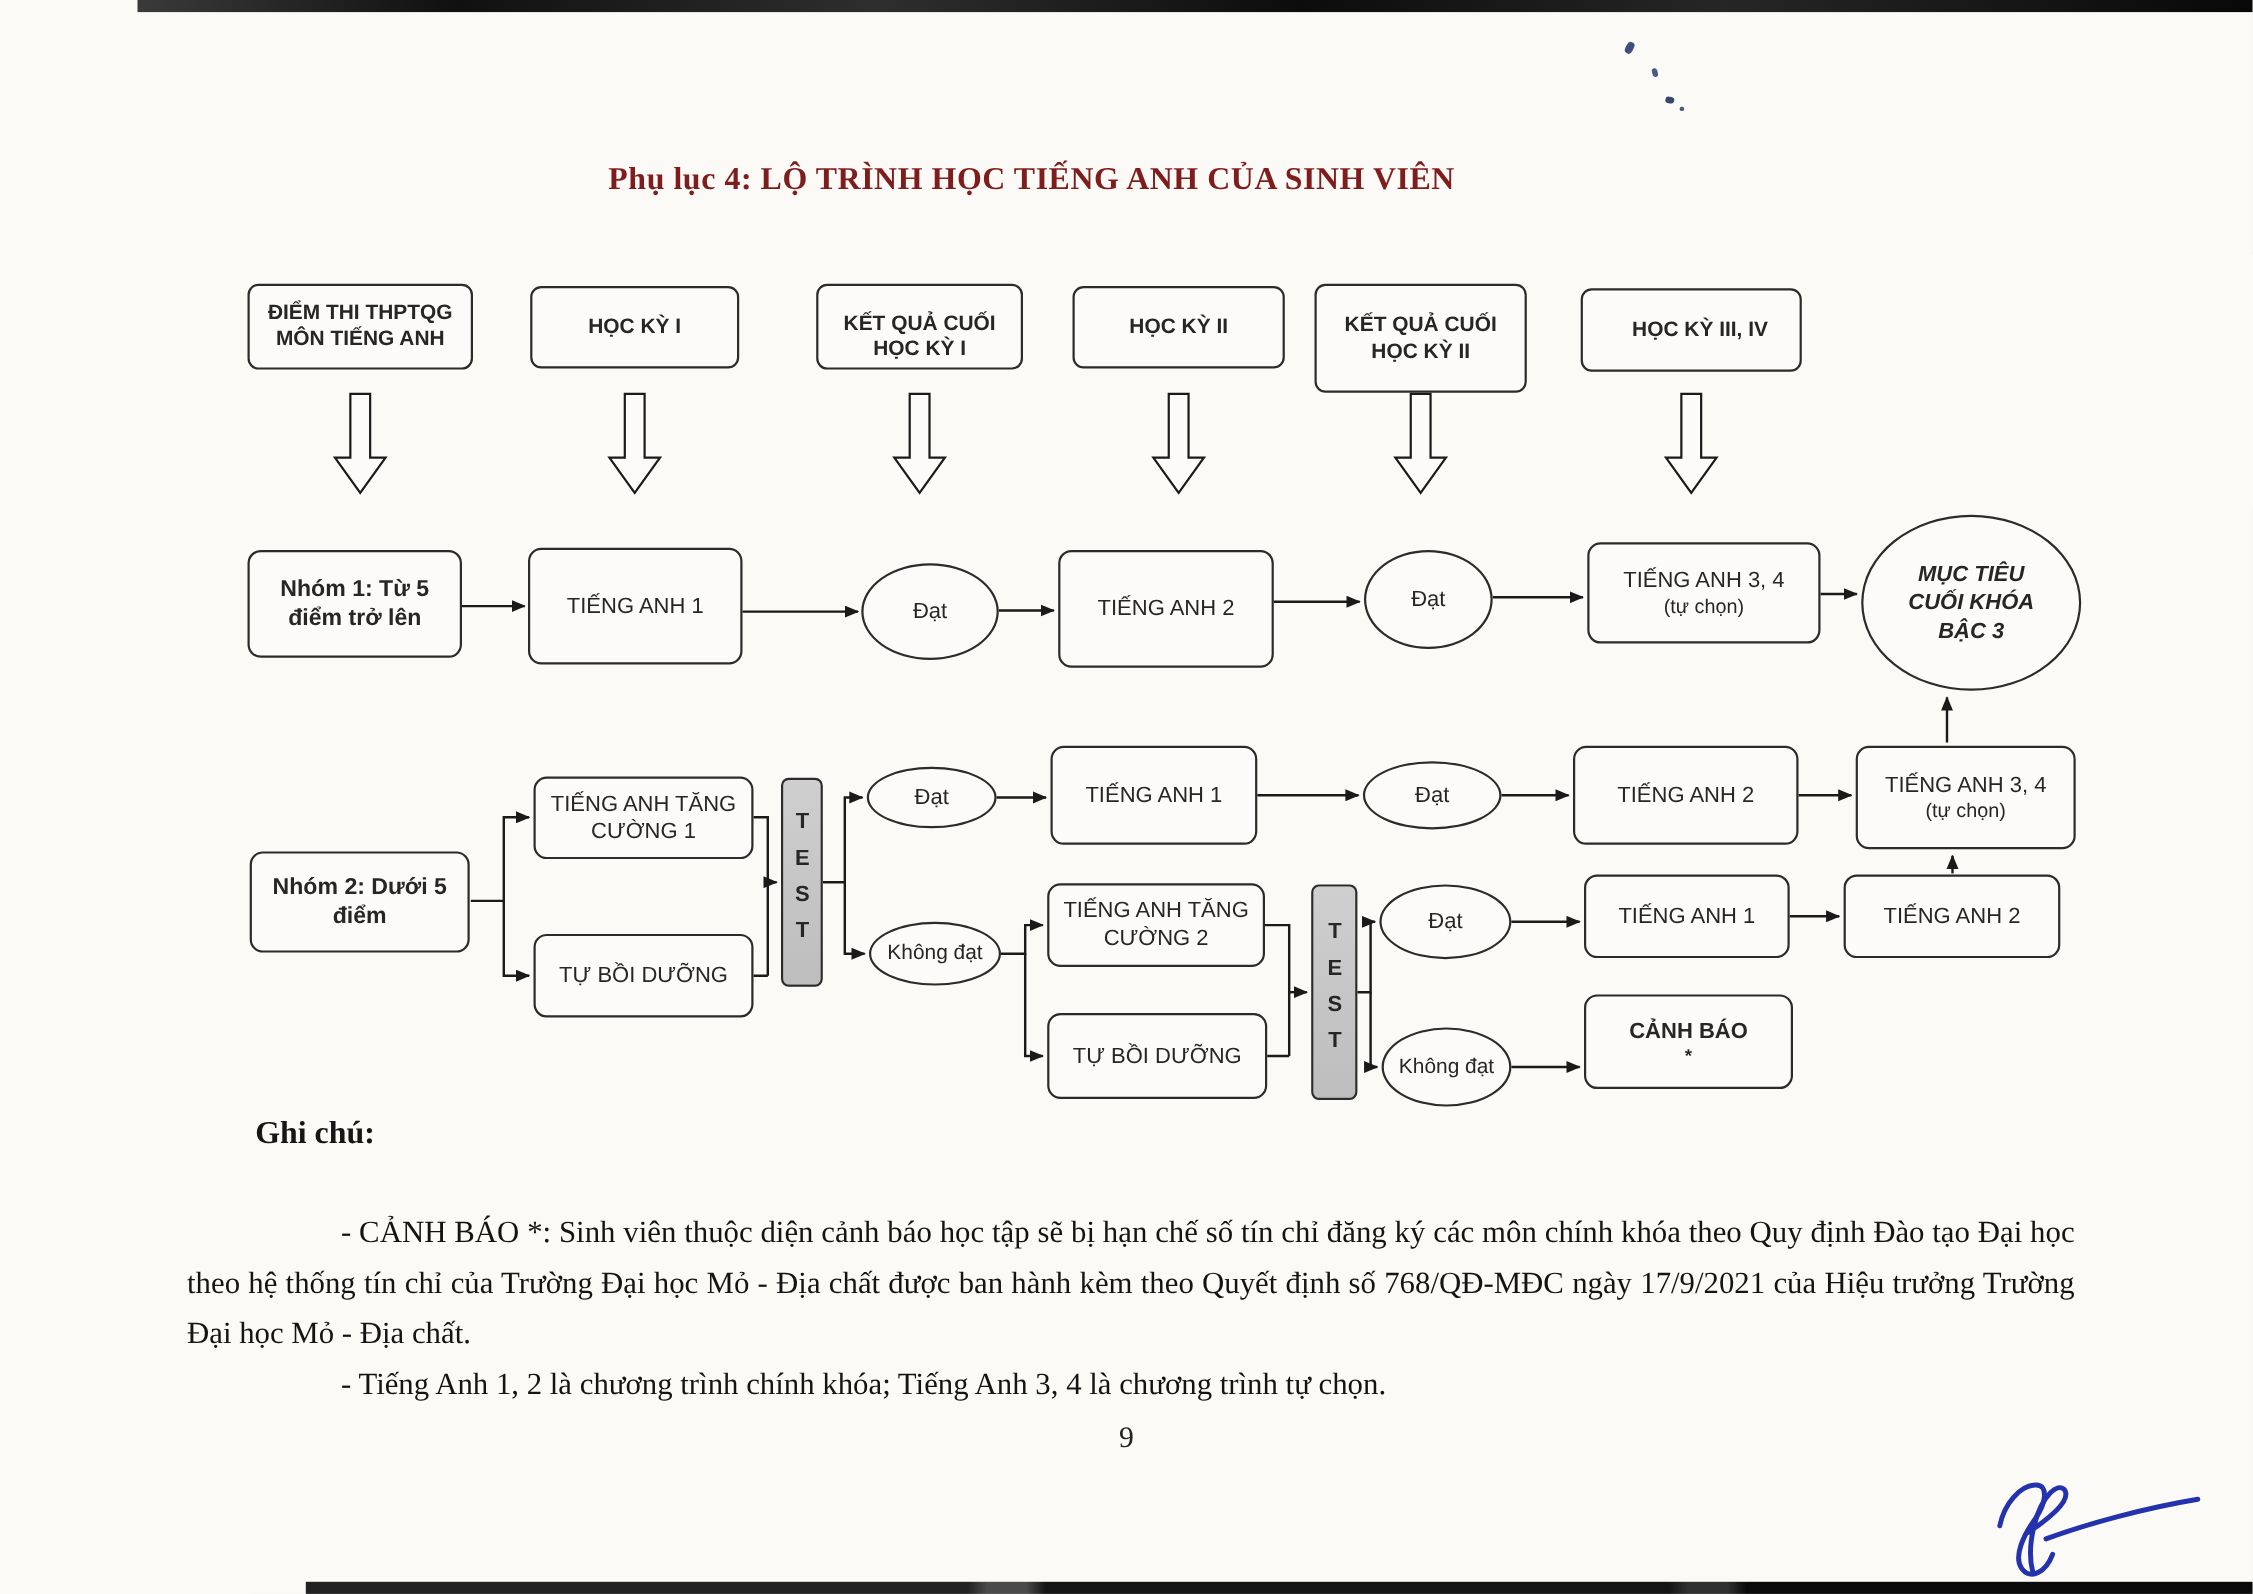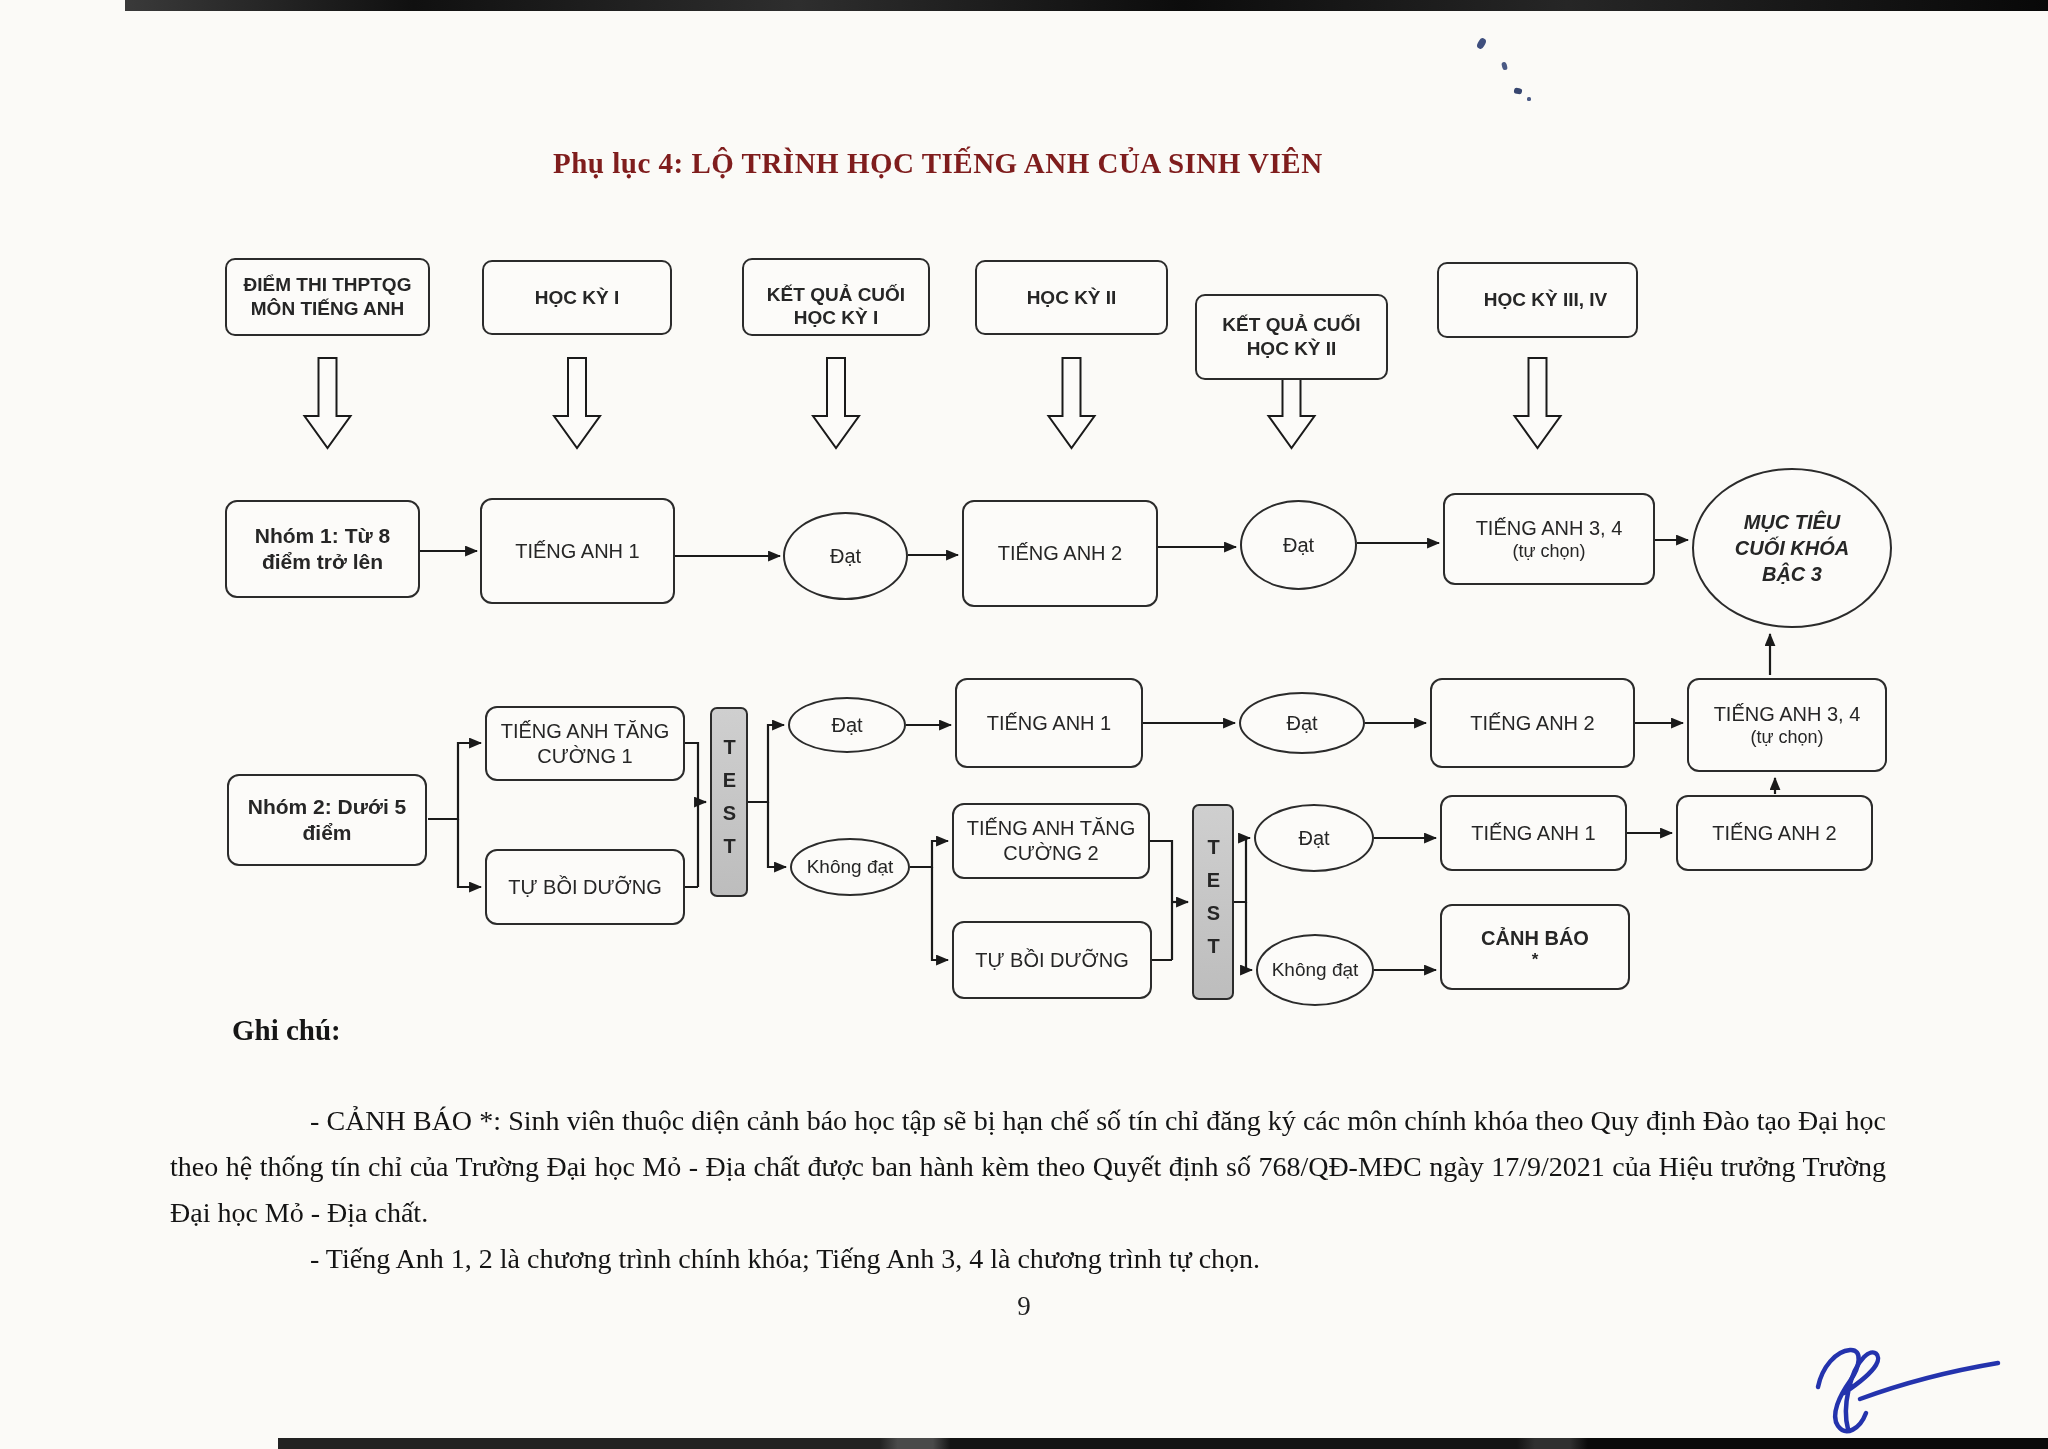--- a/index.html
+++ b/index.html
@@ -133,29 +133,29 @@
       </div>
     <div class="hbox" style="left:482px;top:260px;width:190px;height:75px;">
         <span>HỌC KỲ I</span>
       </div>
     <div class="hbox" style="left:742px;top:258px;width:188px;height:78px;justify-content:flex-end;">
         <span>KẾT QUẢ CUỐI HỌC KỲ I</span>
       </div>
     <div class="hbox" style="left:975px;top:260px;width:193px;height:75px;">
         <span>HỌC KỲ II</span>
       </div>
-    <div class="hbox" style="left:1195px;top:258px;width:193px;height:86px;margin-top:36px;">
+    <div class="hbox" style="left:1195px;top:258px;width:193px;height:99px;">
         <span>KẾT QUẢ CUỐI HỌC KỲ II</span>
       </div>
     <div class="hbox" style="left:1437px;top:262px;width:201px;height:76px;padding-left:24px;">
         <span>HỌC KỲ III, IV</span>
       </div>
 
     <div class="node bold" style="left:225px;top:500px;width:195px;height:98px;">
-        <span>Nhóm 1: Từ 8 điểm trở lên</span>
+        <span>Nhóm 1: Từ 5 điểm trở lên</span>
       </div>
     <div class="node" style="left:480px;top:498px;width:195px;height:106px;">
         <span>TIẾNG ANH 1</span>
       </div>
     <div class="node ellipse" style="left:783px;top:512px;width:125px;height:88px;">
         <span>Đạt</span>
       </div>
     <div class="node" style="left:962px;top:500px;width:196px;height:107px;">
         <span>TIẾNG ANH 2</span>
       </div>

